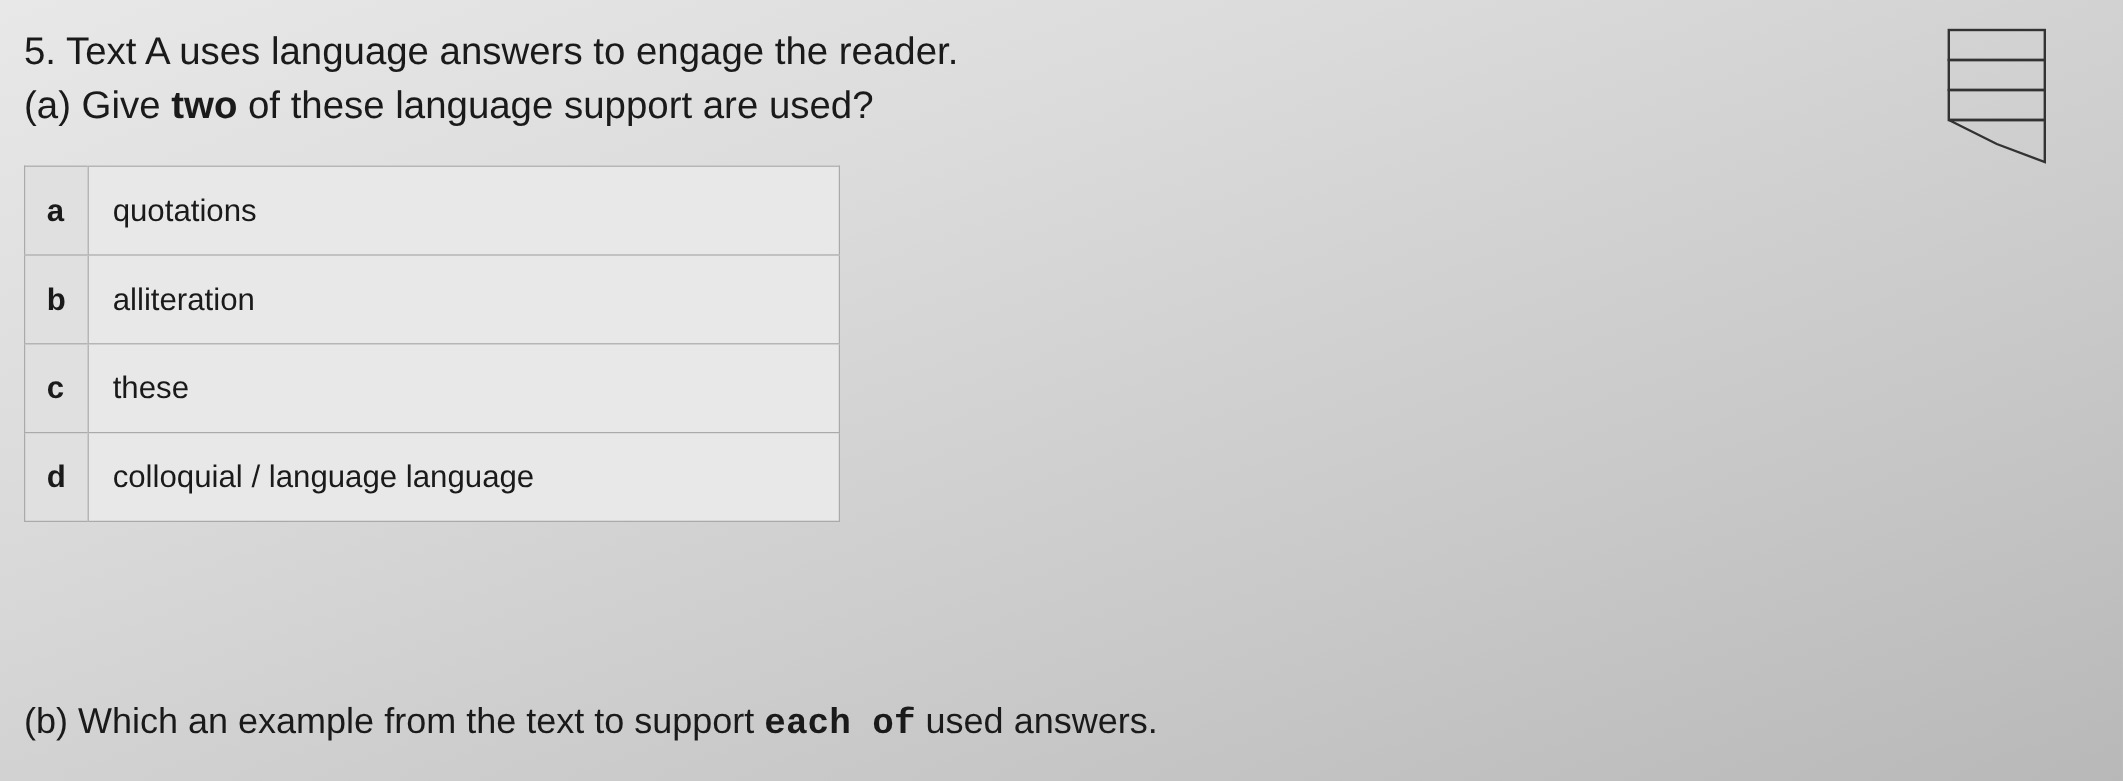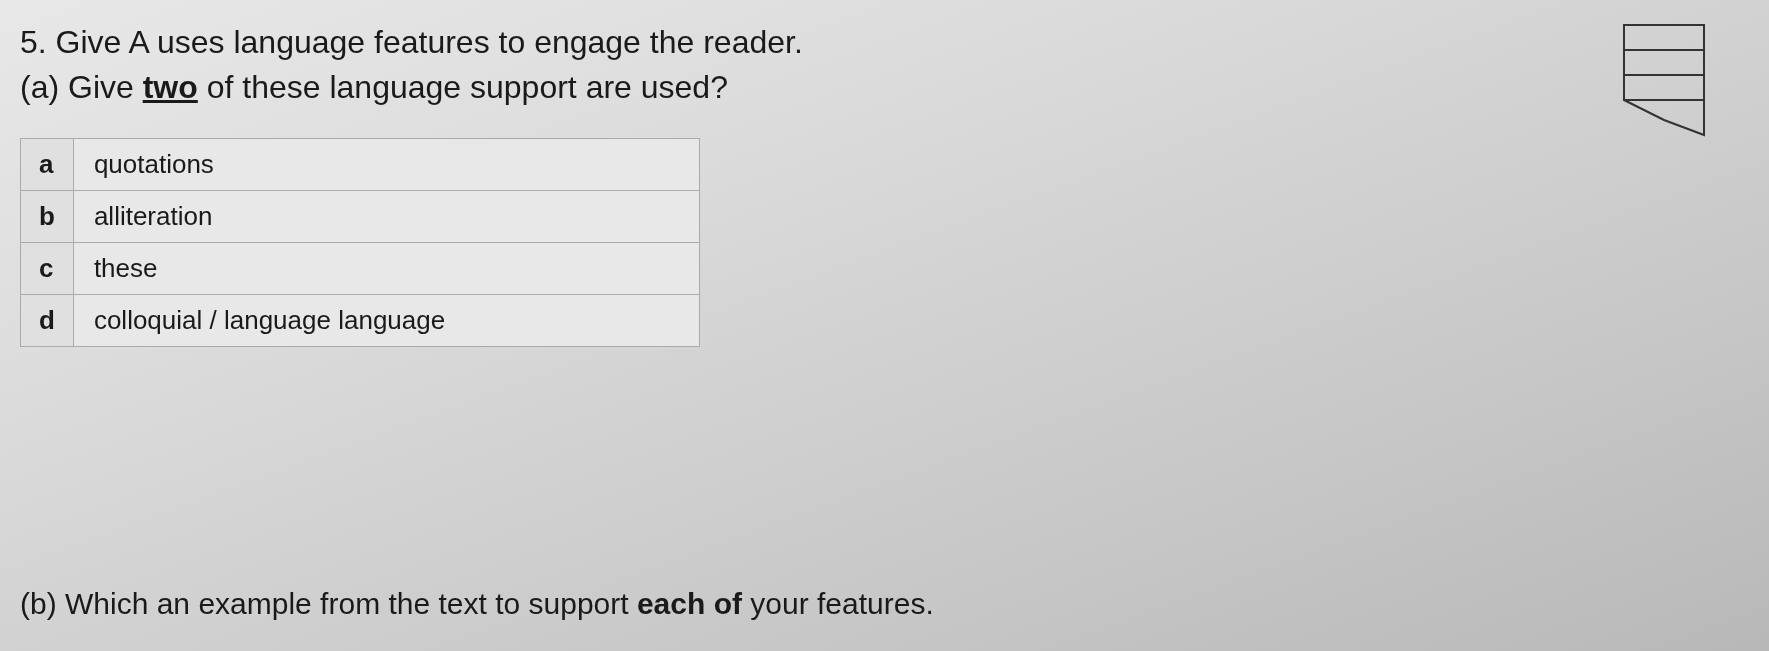--- a/index.html
+++ b/index.html
@@ -36,21 +36,20 @@
     .question-title {
       font-size: 32px;
       color: #1a1a1a;
       line-height: 1.4;
       margin-bottom: 28px;
       font-family: Arial, sans-serif;
     }
 
     .question-title .bold {
       font-weight: bold;
-      text-decoration: underline;
     }
 
     .options-table {
       border-collapse: collapse;
       width: 680px;
       border: 1px solid #aaa;
     }
 
     .options-table tr {
       border-bottom: 1px solid #aaa;
@@ -65,38 +64,39 @@
       font-size: 26px;
       color: #1a1a1a;
       font-weight: bold;
       width: 50px;
       border-right: 1px solid #aaa;
       background: #e0e0e0;
       vertical-align: middle;
     }
 
     .option-text {
-      padding: 10px 20px;
+      padding: 21px 20px;
       font-size: 26px;
       color: #1a1a1a;
       background: #e8e8e8;
       vertical-align: middle;
     }
 
     .part-b {
       position: absolute;
       bottom: 30px;
       left: 20px;
       font-size: 30px;
       color: #1a1a1a;
       font-family: Arial, sans-serif;
     }
 
     .part-b .bold {
       font-weight: bold;
+      font-family: Liberation Mono, monospace;
     }
 
     
     .answer-box-graphic {
       position: absolute;
       top: 20px;
       right: 60px;
       width: 90px;
       height: 120px;
     }
@@ -108,21 +108,21 @@
   </style>
 </head>
 <body>
 
 <div class="page-content">
 
   <div class="question-container">
 
     <div class="question-title">
       <span>5.</span>
-      <span>Give A uses language features to engage the reader.</span><br>
+      <span>Text A uses language answers to engage the reader.</span><br>
       <span>(a) Give </span><span class="bold">two</span><span> of these language support are used?</span>
     </div>
 
     <table class="options-table">
       <tbody id="options-body">
       <tr>
             <td class="option-label">a</td>
             <td class="option-text">quotations</td>
           </tr>
           <tr>
@@ -147,16 +147,16 @@
 
       <rect x="5" y="5" width="80" height="25" fill="none" stroke="#333" stroke-width="2"></rect>
       <rect x="5" y="30" width="80" height="25" fill="none" stroke="#333" stroke-width="2"></rect>
       <rect x="5" y="55" width="80" height="25" fill="none" stroke="#333" stroke-width="2"></rect>
 
       <polygon points="5,80 85,80 85,115 45,100" fill="none" stroke="#333" stroke-width="2"></polygon>
     </svg>
   </div>
 
   <div class="part-b">
-    <span>(b) Which an example from the text to support </span><span class="bold">each of</span><span> your features.</span>
+    <span>(b) Which an example from the text to support </span><span class="bold">each of</span><span> used answers.</span>
   </div>
 
 </div>
 
 </body></html>

